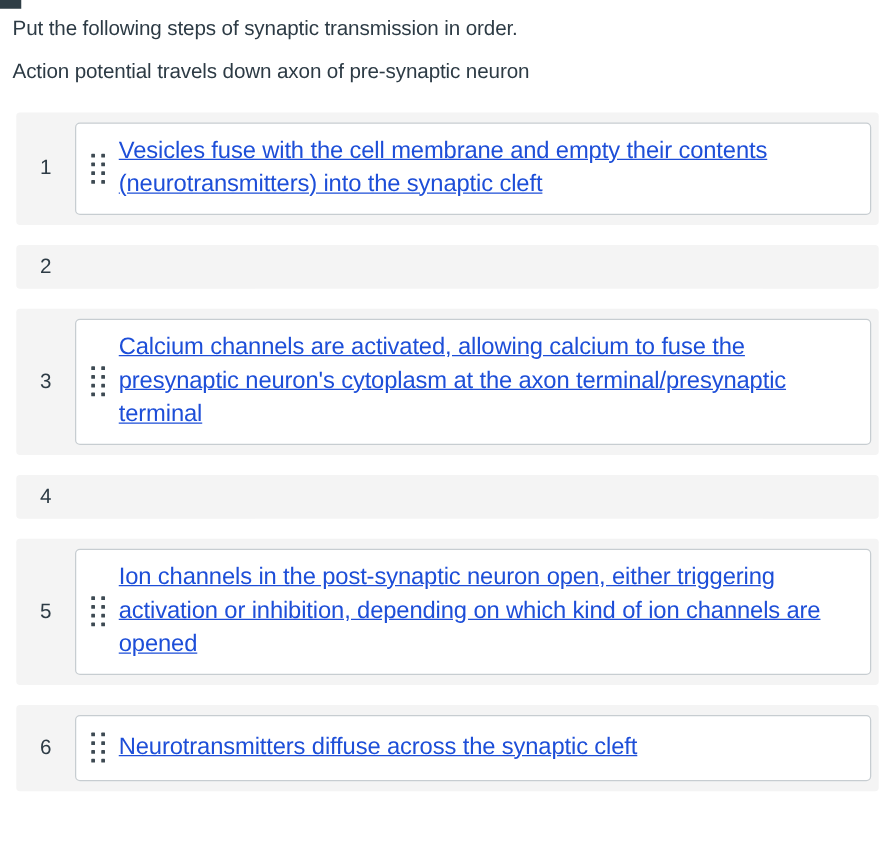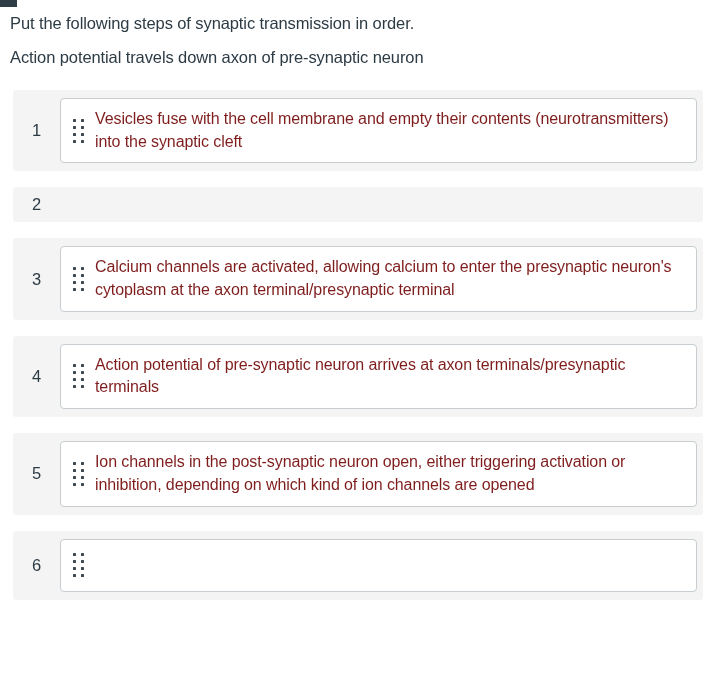--- a/index.html
+++ b/index.html
@@ -105,24 +105,25 @@
   .drag-handle .dots i {
     display: block;
     width: 3px;
     height: 3px;
     background: #3e4a53;
     border-radius: 0.5px;
   }
 
   .order-text {
     flex: 1 1 auto;
-    font-size: 16px;
+    font-size: 19px;
     line-height: 1.42;
-    color: #7f1d1d;
+    color: #1d4ed8;
     letter-spacing: -0.1px;
+    text-decoration: underline;
   }
 </style>
 </head>
 <body>
 
 <div id="page">
 
   <div class="corner-marker"></div>
 
   <div class="prompt-block">
@@ -163,41 +164,26 @@
               <i></i>
               <i></i>
               <i></i>
               <i></i>
               <i></i>
               <i></i>
               <i></i>
               <i></i>
             </span>
         </span>
-        <span class="order-text">Calcium channels are activated, allowing calcium to enter the presynaptic neuron's cytoplasm at the axon terminal/presynaptic terminal</span>
+        <span class="order-text">Calcium channels are activated, allowing calcium to fuse the presynaptic neuron's cytoplasm at the axon terminal/presynaptic terminal</span>
       </div>
     </div>
 
     <div class="order-row">
       <div class="order-index">4</div>
-      <div class="order-card">
-        <span class="drag-handle">
-          <span class="dots">
-              <i></i>
-              <i></i>
-              <i></i>
-              <i></i>
-              <i></i>
-              <i></i>
-              <i></i>
-              <i></i>
-            </span>
-        </span>
-        <span class="order-text">Action potential of pre-synaptic neuron arrives at axon terminals/presynaptic terminals</span>
-      </div>
     </div>
 
     <div class="order-row">
       <div class="order-index">5</div>
       <div class="order-card">
         <span class="drag-handle">
           <span class="dots">
               <i></i>
               <i></i>
               <i></i>
@@ -220,17 +206,18 @@
               <i></i>
               <i></i>
               <i></i>
               <i></i>
               <i></i>
               <i></i>
               <i></i>
               <i></i>
             </span>
         </span>
+        <span class="order-text">Neurotransmitters diffuse across the synaptic cleft</span>
       </div>
     </div>
 
   </div>
 </div>
 
 </body></html>

